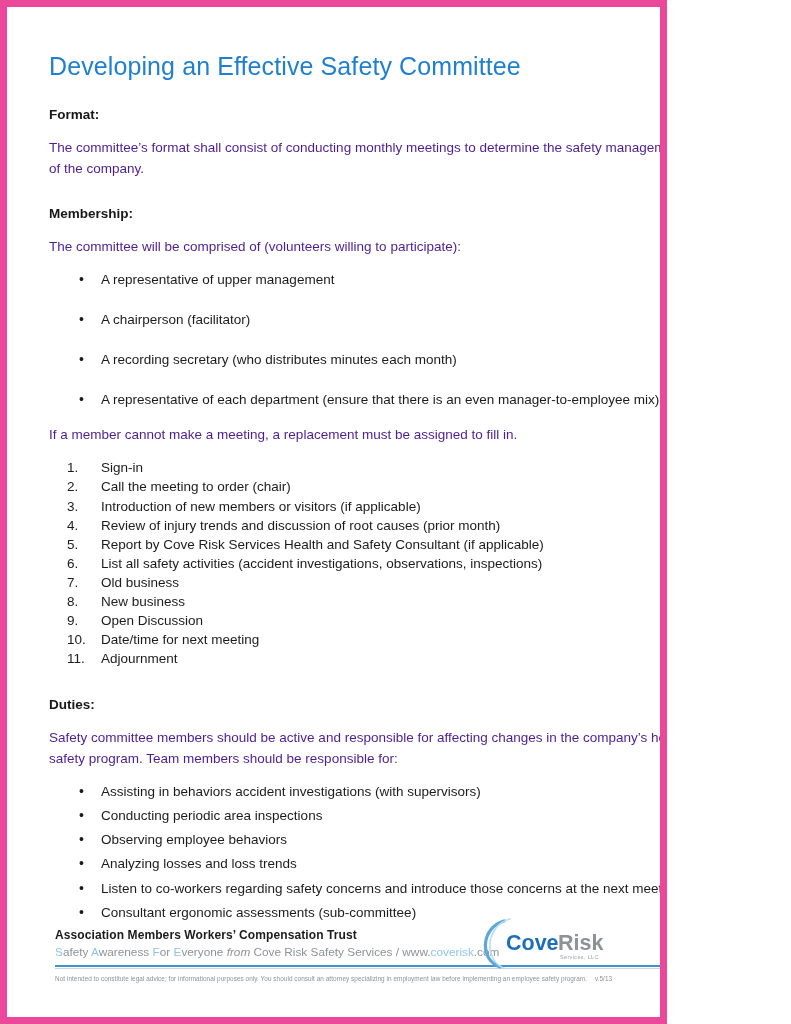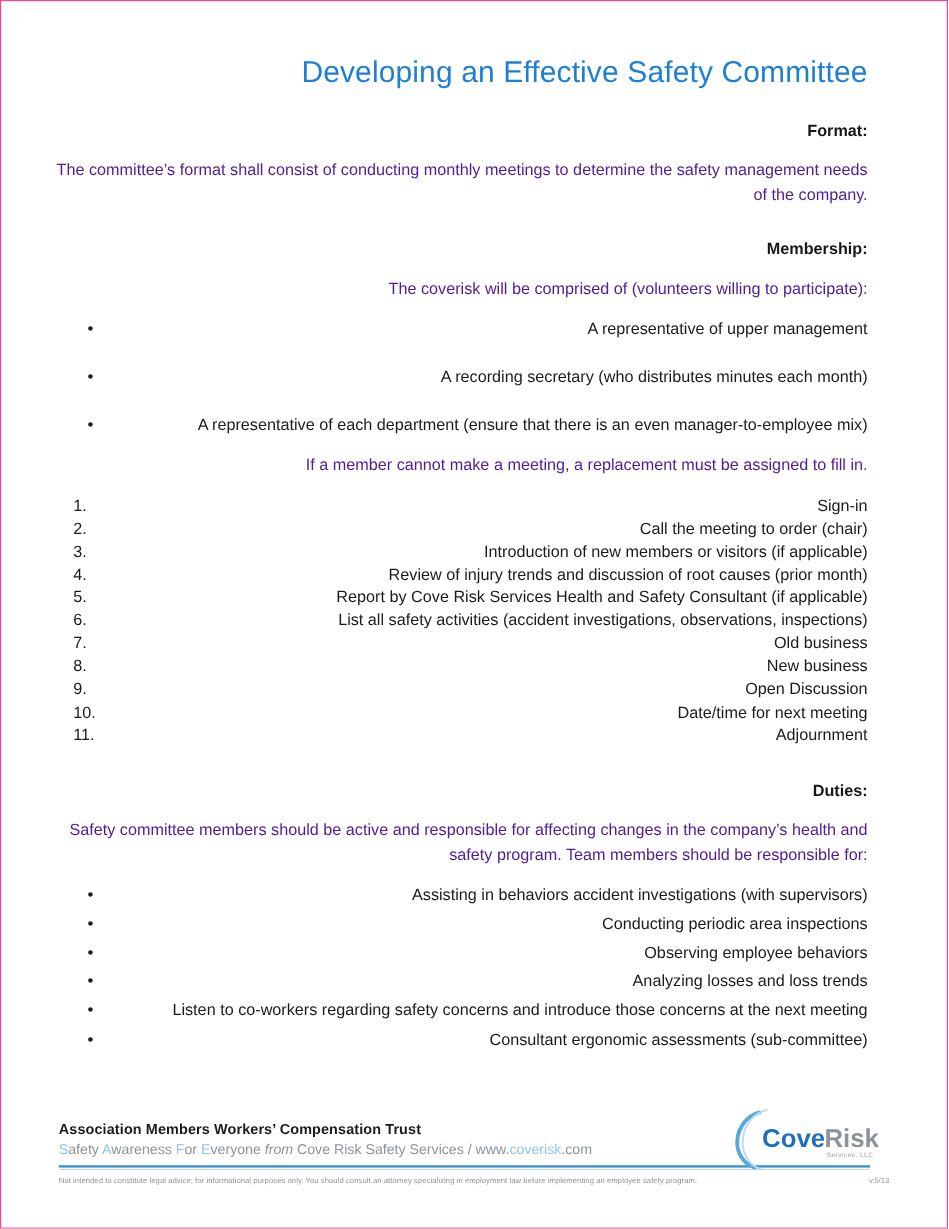--- a/index.html
+++ b/index.html
@@ -6,27 +6,26 @@
     margin: 0;
     padding: 0;
     background: #ffffff;
   }
   body {
     font-family: "Liberation Sans", sans-serif;
     -webkit-font-smoothing: antialiased;
   }
   .page {
     position: relative;
-    width: 790px;
+    width: 667px;
     height: 1024px;
     box-sizing: border-box;
     background: #ffffff;
-    border: 1px solid #ec4899;
+    border: 7px solid #ec4899;
     overflow: hidden;
-    text-align: right;
   }
   .content {
     position: absolute;
     left: 42px;
     top: 0;
     width: 680px;
   }
 
   .doc-title {
     color: #1f7fd0;
@@ -185,24 +184,25 @@
 <div class="page">
 
   <div class="content">
 
     <h1 class="doc-title">Developing an Effective Safety Committee</h1>
 
     <div class="section-heading">Format:</div>
     <p class="body-text">The committee’s format shall consist of conducting monthly meetings to determine the safety management needs of the company.</p>
 
     <div class="section-heading">Membership:</div>
-    <p class="body-text">The coverisk will be comprised of (volunteers willing to participate):</p>
+    <p class="body-text">The committee will be comprised of (volunteers willing to participate):</p>
 
     <ul class="bullets spaced">
       <li>A representative of upper management</li>
+      <li>A chairperson (facilitator)</li>
       <li>A recording secretary (who distributes minutes each month)</li>
       <li>A representative of each department (ensure that there is an even manager-to-employee mix)</li>
     </ul>
 
     <p class="body-text">If a member cannot make a meeting, a replacement must be assigned to fill in.</p>
 
     <ol class="numbers">
       <li>Sign-in</li>
       <li>Call the meeting to order (chair)</li>
       <li>Introduction of new members or visitors (if applicable)</li>

